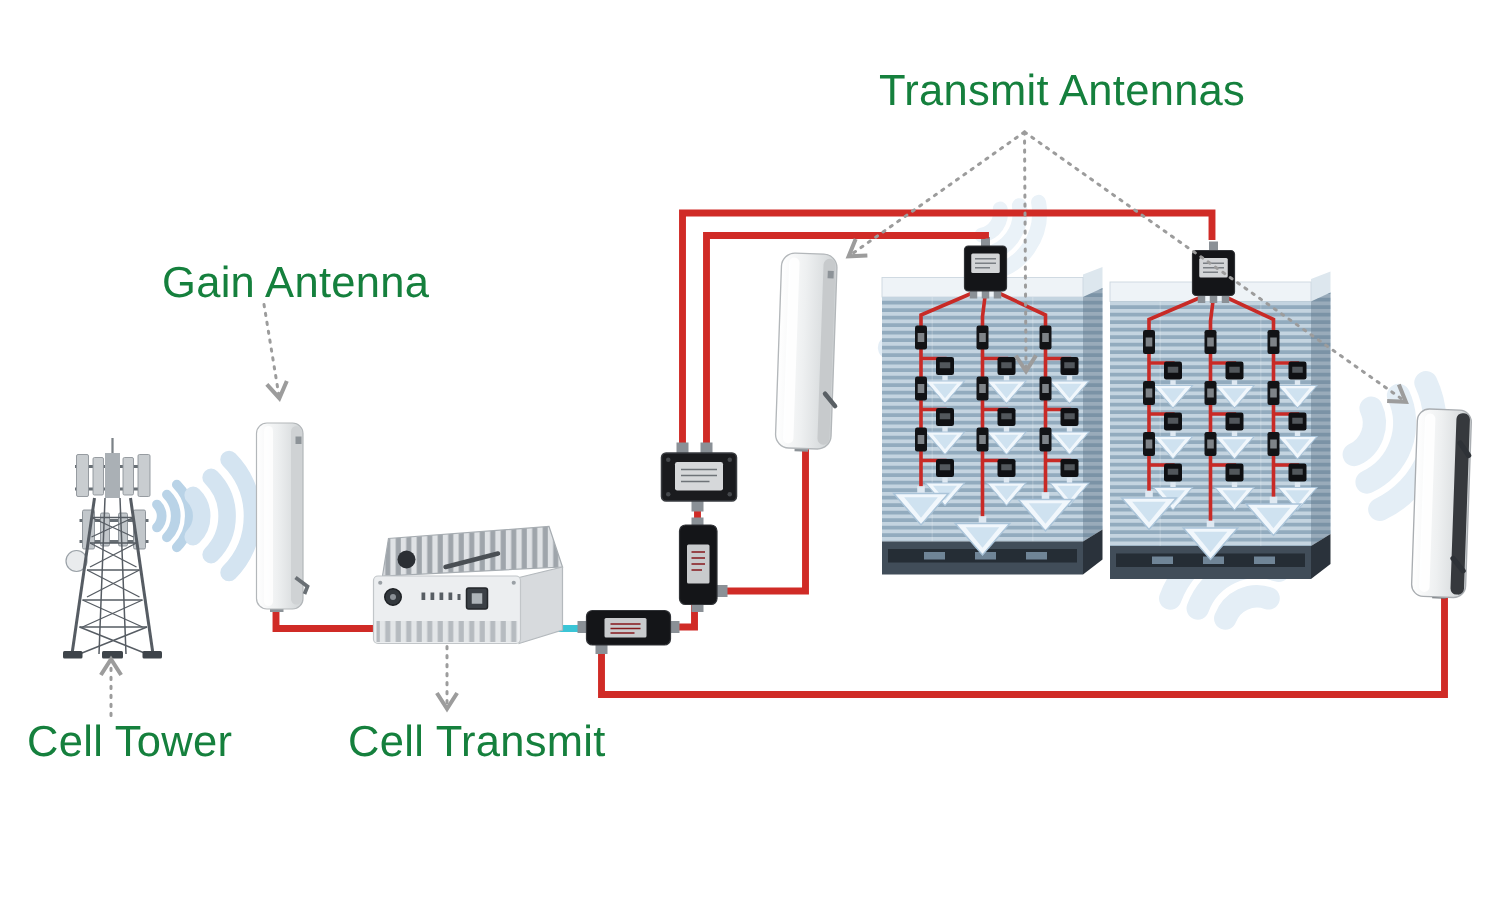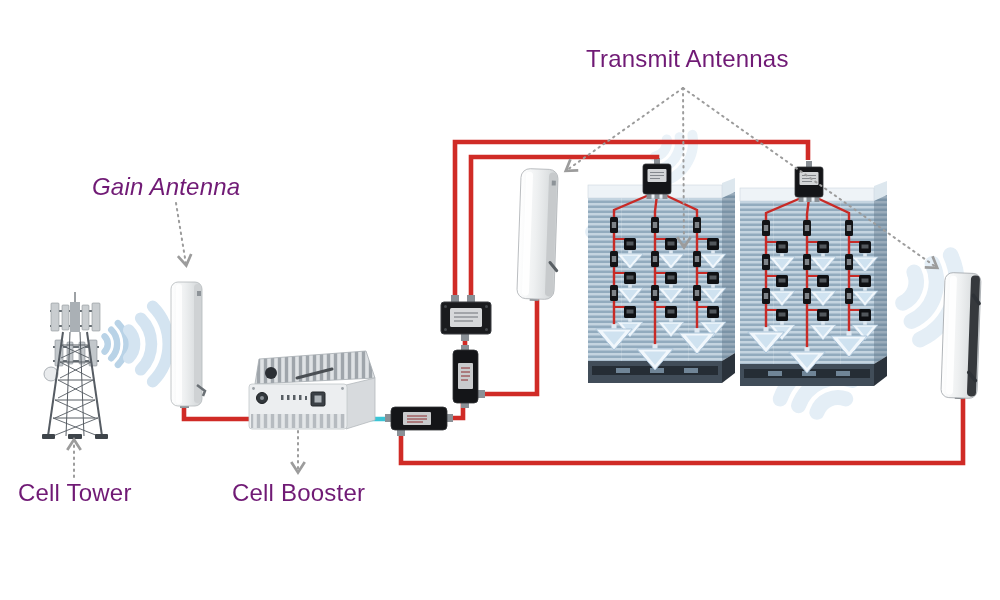--- a/index.html
+++ b/index.html
@@ -2,24 +2,24 @@
 <html><head>
 <meta charset="utf-8">
 <style>
   html,body{margin:0;padding:0;background:#ffffff;}
   .stage{
     position:relative;width:1000px;height:600px;background:#ffffff;
     overflow:hidden;font-family:"Liberation Sans", sans-serif;
   }
   .stage svg{position:absolute;left:0;top:0;}
   .diagram-label{
-    position:absolute;color:#701a75;font-size:24px;line-height:1.1;
+    position:absolute;color:#15803d;font-size:29px;line-height:1.1;
     white-space:nowrap;letter-spacing:0.2px;
   }
-  .lbl-gain{left:92px;top:174px;font-style:italic;}
+  .lbl-gain{left:108px;top:174px;}
   .lbl-tower{left:18px;top:480px;text-align:center;}
   .lbl-booster{left:232px;top:480px;}
   .lbl-transmit{left:586px;top:46px;}
 </style>
 </head>
 <body>
 
 <div class="stage">
 <svg width="1000" height="600" viewBox="0 0 1000 600">
   <defs>
@@ -247,15 +247,15 @@
     <line x1="74" y1="477" x2="74" y2="441" marker-end="url(#arrowhead)"></line>
     <line x1="298" y1="431" x2="298" y2="471" marker-end="url(#arrowhead)"></line>
     <line x1="683" y1="88" x2="567" y2="170" marker-end="url(#arrowhead)"></line>
     <line x1="683" y1="88" x2="684" y2="246" marker-end="url(#arrowhead)"></line>
     <line x1="683" y1="88" x2="936" y2="267" marker-end="url(#arrowhead)"></line>
   </g>
 </svg>
 
 <div class="diagram-label lbl-gain">Gain Antenna</div>
 <div class="diagram-label lbl-tower">Cell Tower</div>
-<div class="diagram-label lbl-booster">Cell Booster</div>
+<div class="diagram-label lbl-booster">Cell Transmit</div>
 <div class="diagram-label lbl-transmit">Transmit Antennas</div>
 </div>
 
 </body></html>

